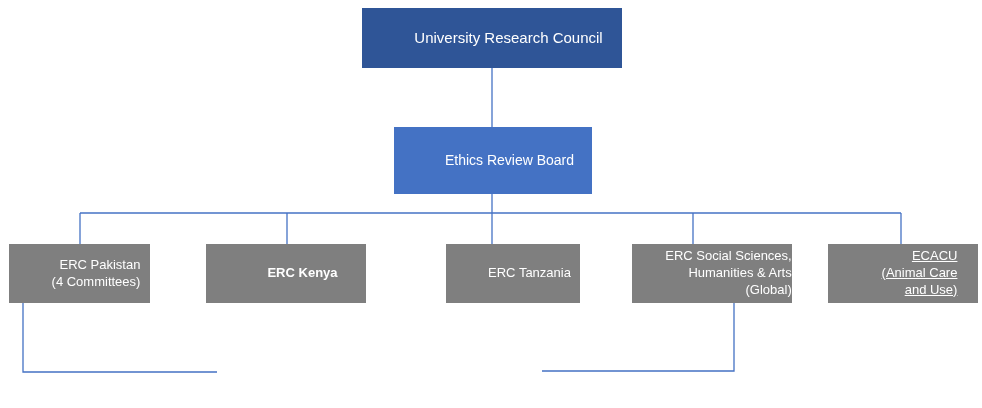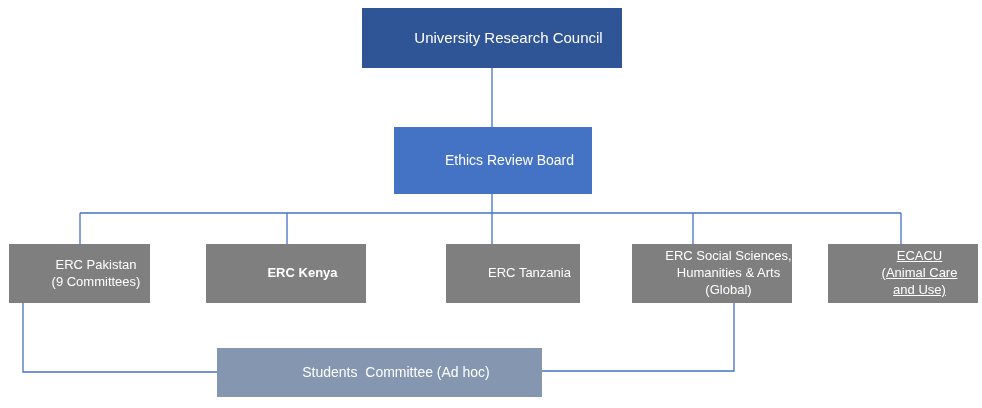--- a/index.html
+++ b/index.html
@@ -25,21 +25,21 @@
   .connectors path {
     fill: none;
     stroke: #4472C4;
     stroke-width: 1.3;
   }
   .node {
     position: absolute;
     display: flex;
     align-items: center;
     justify-content: center;
-    text-align: center;
+    text-align: right;
     color: #FFFFFF;
     white-space: pre-wrap;
     line-height: 1.3;
     box-sizing: border-box;
     padding-left: 33px;
   }
   .node-root {
     left: 362px; top: 8px; width: 260px; height: 60px;
     background: #2F5597;
     font-size: 15px;
@@ -80,29 +80,28 @@
     <path d="M901 213 L901 244"></path>
     <path d="M23 303 L23 372 L217 372"></path>
     <path d="M734 303 L734 371 L542 371"></path>
   </svg>
 
   <div class="node node-root">University Research Council</div>
 
   <div class="node node-board">Ethics Review Board</div>
 
   <div class="node node-gray node-c0">ERC Pakistan
-(9 Committees)</div>
+(4 Committees)</div>
 
   <div class="node node-gray node-c1">ERC Kenya</div>
 
   <div class="node node-gray node-c2">ERC Tanzania</div>
 
   <div class="node node-gray node-c3">ERC Social Sciences,
 Humanities &amp; Arts
 (Global)</div>
 
   <div class="node node-gray node-c4">ECACU
 (Animal Care
 and Use)</div>
 
-  <div class="node node-adhoc">Students  Committee (Ad hoc)</div>
 
 </div>
 
 </body></html>

